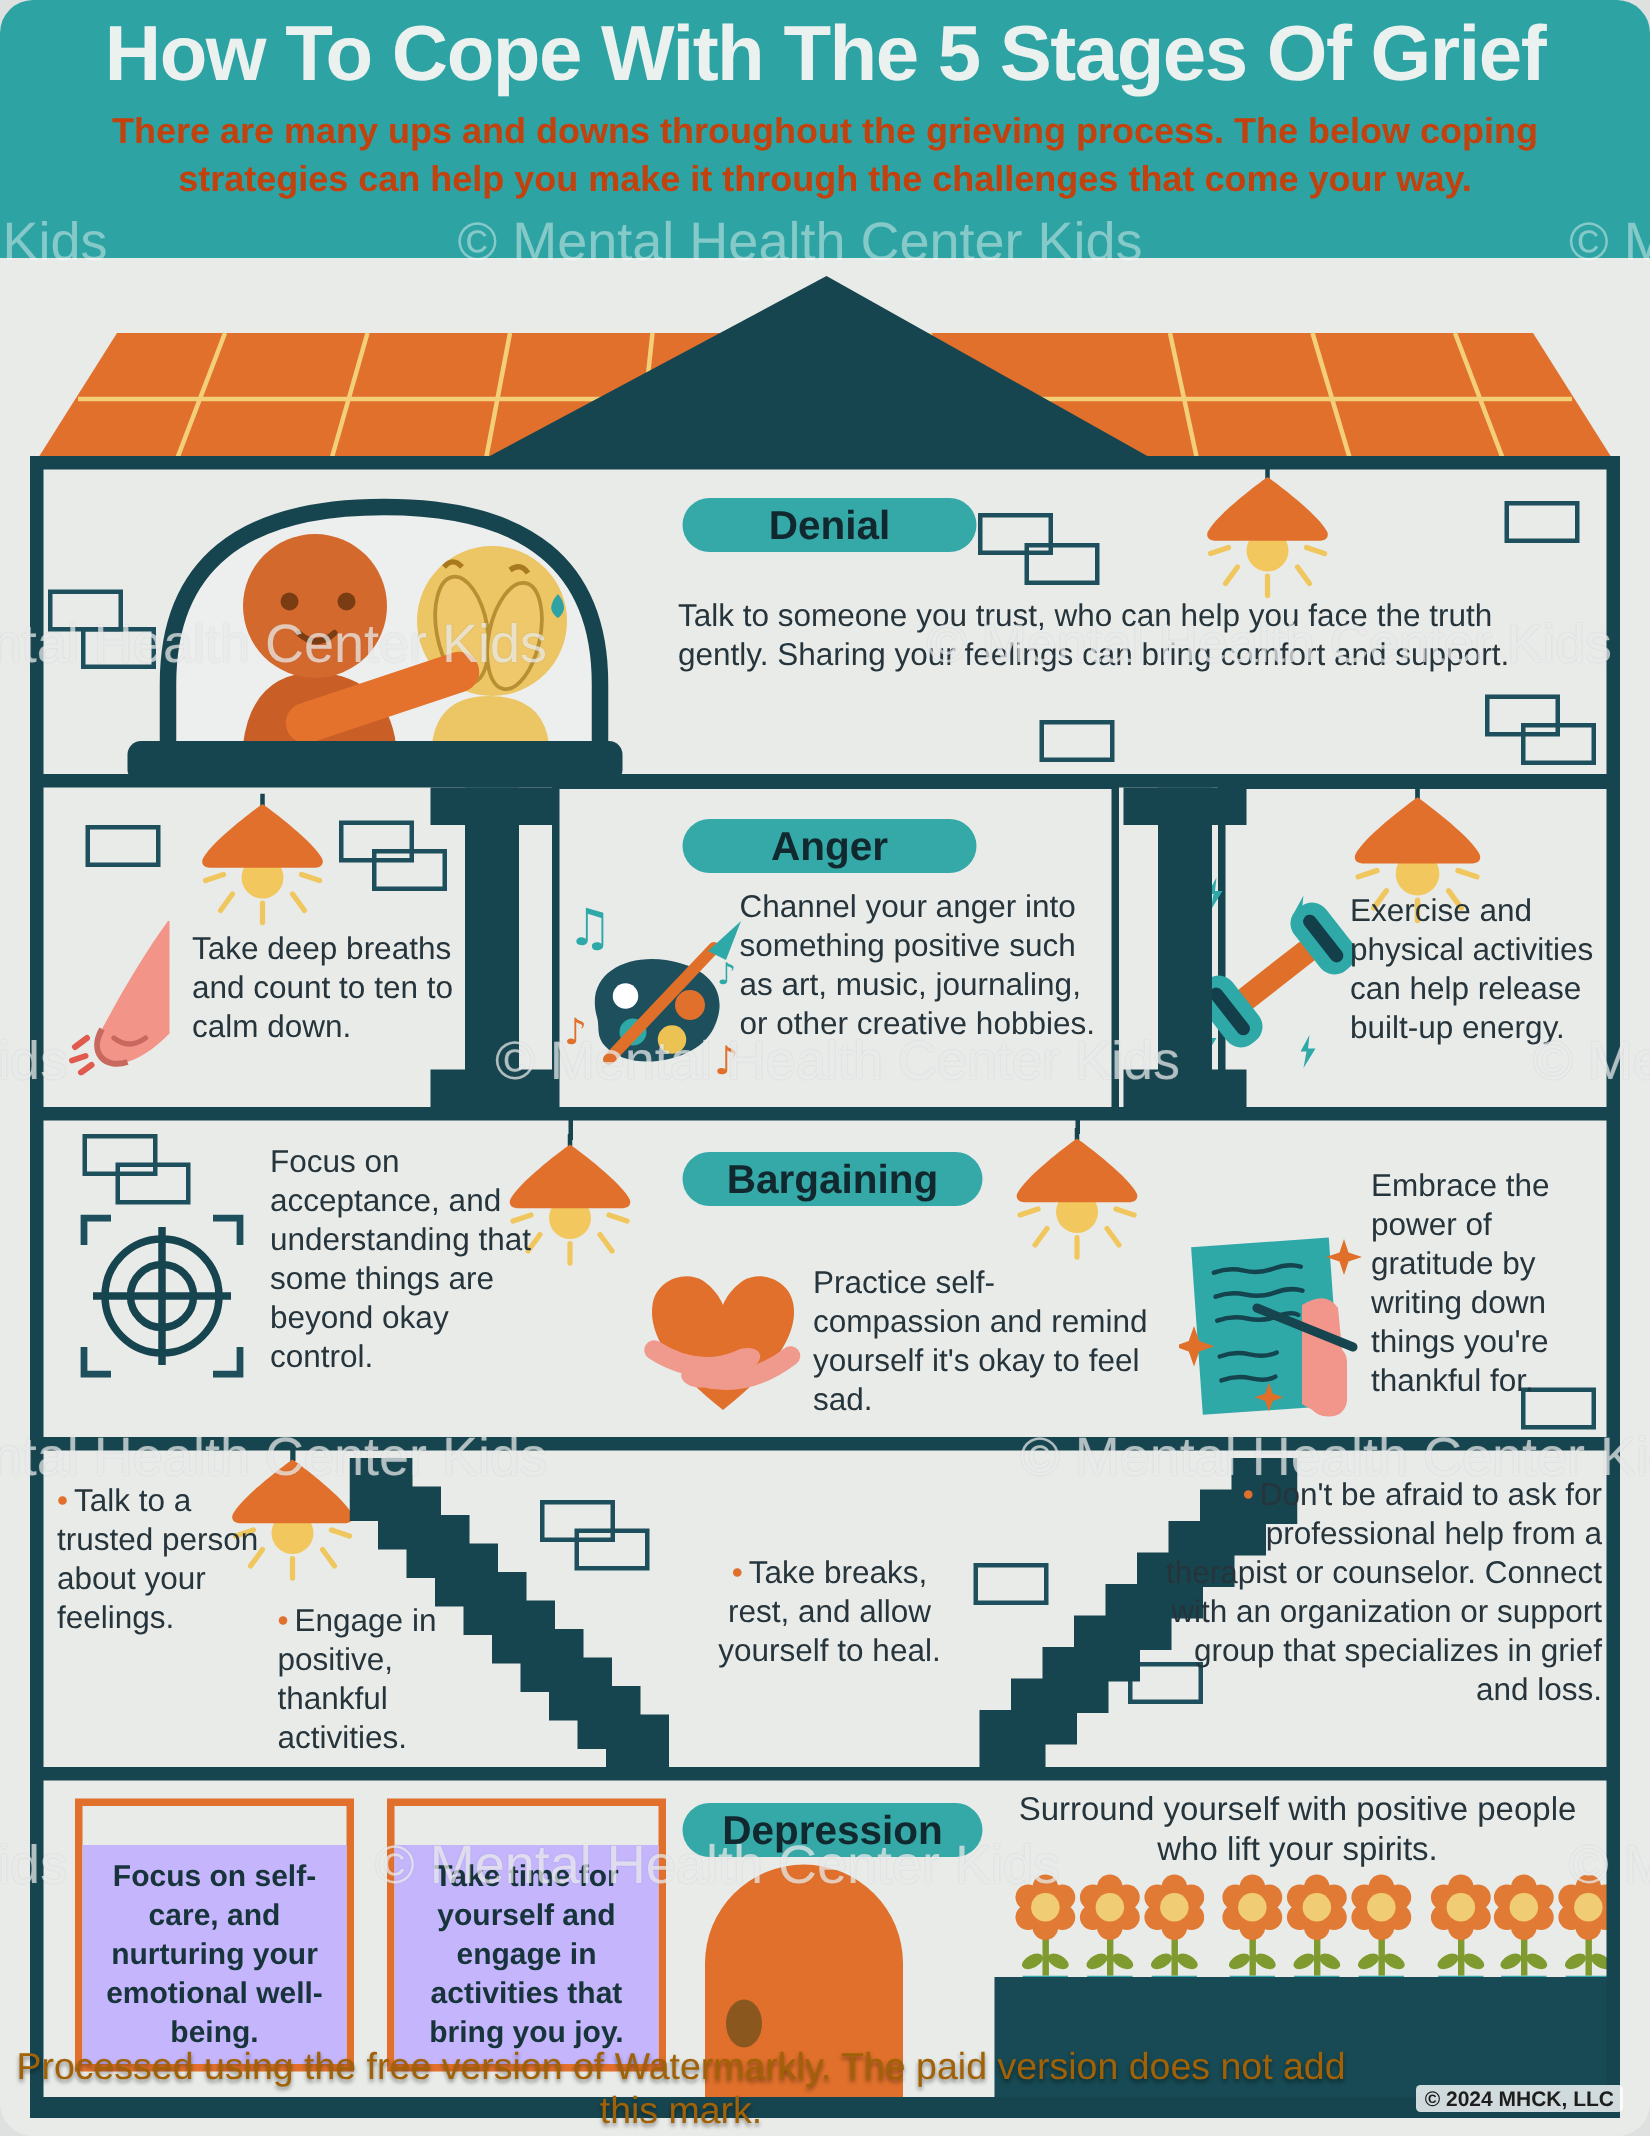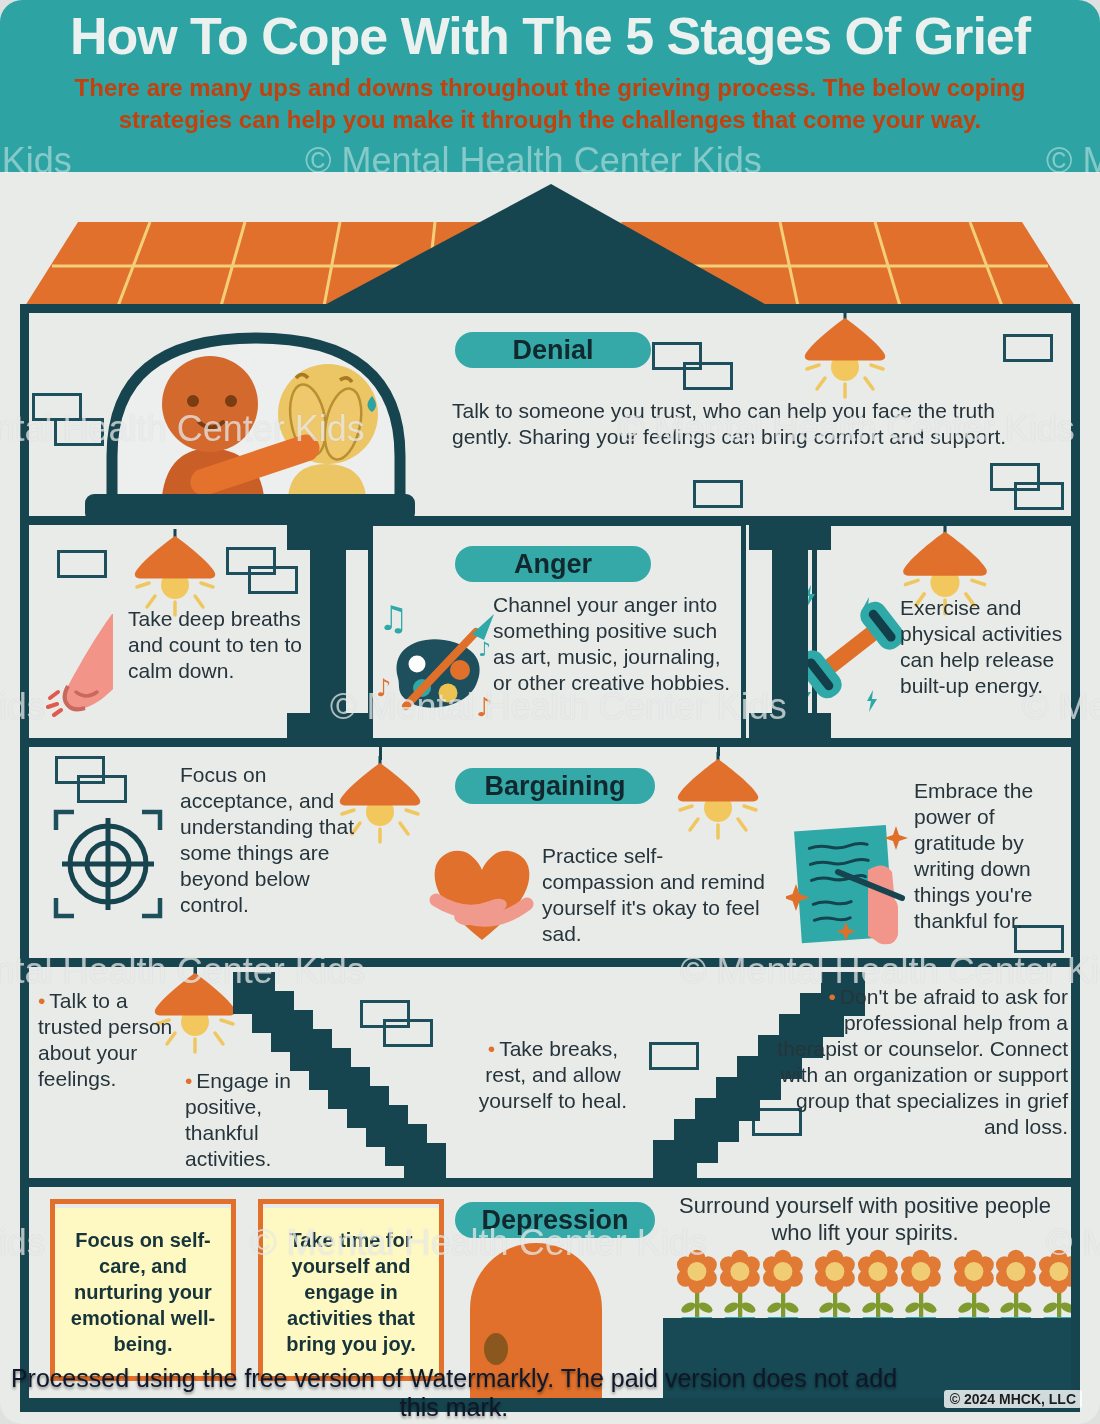--- a/index.html
+++ b/index.html
@@ -11,21 +11,21 @@
   #header{position:absolute;left:0;top:0;width:1100px;height:172px;background:#2da3a3;}
   #title{position:absolute;left:0;top:6px;width:1100px;text-align:center;color:#eaf1ef;
          font-size:52px;font-weight:800;letter-spacing:-1px;}
   #subtitle{position:absolute;left:30px;top:72px;width:1040px;text-align:center;color:#c2410c;
             font-size:24px;font-weight:700;line-height:1.32;}
 
   
   .wm{position:absolute;font-size:36px;color:rgba(255,255,255,0.42);white-space:nowrap;
       font-weight:400;pointer-events:none;z-index:50;}
   .wm.on-gray{color:rgba(255,255,255,0.62);text-shadow:0 0 1px rgba(120,130,128,0.35);}
-  #footer-note{position:absolute;left:0;top:1364px;width:908px;text-align:center;color:#0f172a;
+  #footer-note{position:absolute;left:0;top:1364px;width:908px;text-align:center;color:#a16207;
       font-size:25px;font-weight:400;text-shadow:0 2px 3px rgba(0,0,0,0.45);z-index:60;}
   #copyright{position:absolute;right:18px;top:1390px;font-size:14px;color:#1d1d1d;z-index:61;
       background:rgba(255,255,255,0.8);padding:1px 6px;border-radius:3px;font-weight:700;}
 
   
   .wall{position:absolute;background:#17454f;z-index:20;}
   .divider{position:absolute;left:20px;width:1060px;height:9px;background:#17454f;z-index:18;}
   .panel{position:absolute;border:5px solid #17454f;background:#e9ebe9;z-index:5;}
   .pillar-shaft{position:absolute;width:36px;background:#17454f;z-index:19;}
   .pillar-cap{position:absolute;width:82px;height:25px;background:#17454f;z-index:19;}
@@ -37,23 +37,23 @@
 
   .body-text{position:absolute;font-size:21px;line-height:1.24;color:#26343b;z-index:12;}
   .bullet{color:#e0702b;margin-right:4px;font-size:21px;}
 
   .lamp{position:absolute;width:100px;height:90px;z-index:6;}
   .cord{position:absolute;width:3px;background:#17454f;z-index:6;}
 
   .window-box{position:absolute;width:176px;height:172px;border:5px solid #e0702b;z-index:12;
               display:flex;flex-direction:column;}
   .window-box .pane{height:44px;}
-  .window-box .boxtext{flex:1;background:#fef9c3;color:#17343b;font-size:20px;font-weight:700;
+  .window-box .boxtext{flex:1;background:#c4b5fd;color:#17343b;font-size:20px;font-weight:700;
         display:flex;align-items:center;justify-content:center;text-align:center;
-        line-height:1.3;padding:19px 6px;}
+        line-height:1.3;padding:8px 6px;}
 
   #door{position:absolute;left:470px;top:1243px;width:132px;height:157px;background:#e0702b;
         border-radius:66px 66px 0 0;z-index:12;}
   #door-knob{position:absolute;left:14px;top:90px;width:24px;height:32px;background:#8a571f;
         border-radius:50%;}
   #planter{position:absolute;left:663px;top:1318px;width:415px;height:82px;background:#174a54;z-index:13;}
   #flower-row{position:absolute;left:676px;top:1248px;width:404px;height:104px;display:flex;
         z-index:12;gap:1px;}
   #flower-row svg{width:44px;height:104px;}
   #flower-row svg:nth-child(4){margin-left:10px;}
@@ -192,21 +192,21 @@
   <svg class="abs" style="left:46px;top:612px;z-index:6" width="80" height="105" viewBox="0 0 80 105">
     <path d="M66,2 C50,24 36,48 22,74 C13,90 24,101 39,96 C51,92 60,84 67,77 L67,2 Z" fill="#f29488"></path>
     <path d="M22,74 C13,90 24,101 39,96" fill="none" stroke="#c9685f" stroke-width="4"></path>
     <path d="M30,80 Q40,88 51,80" stroke="#c9685f" stroke-width="3.5" fill="none" stroke-linecap="round"></path>
     <g stroke="#e05a4d" stroke-width="4" stroke-linecap="round">
       <line x1="4" y1="86" x2="12" y2="80"></line>
         <line x1="2" y1="95" x2="11" y2="92"></line>
         <line x1="8" y1="103" x2="15" y2="98"></line>
     </g>
   </svg>
-  <div class="body-text" style="left:128px;top:606px;width:190px">Take deep breaths and count to ten to calm down.</div>
+  <div class="body-text" style="left:128px;top:620px;width:190px">Take deep breaths and count to ten to calm down.</div>
 
   <div class="pill" style="left:455px;top:546px;width:196px;height:36px">
       <span>Anger</span>
     </div>
 
   <svg class="abs" style="left:376px;top:588px;z-index:6" width="122" height="135" viewBox="0 0 122 135">
     <path d="M22,90 C14,62 40,48 68,52 C100,57 110,76 100,97 C89,121 44,127 28,110 C21,103 24,97 22,90 Z" fill="#1d4f5c"></path>
     <circle cx="41" cy="76" r="8.5" fill="#ffffff"></circle>
     <circle cx="84" cy="82" r="10" fill="#e0702b"></circle>
     <circle cx="72" cy="105" r="9.5" fill="#ecc353"></circle>
@@ -246,21 +246,21 @@
       <line x1="56" y1="10" x2="56" y2="102"></line>
       <line x1="10" y1="56" x2="102" y2="56"></line>
     </g>
     <g stroke="#1d4f5c" stroke-width="4.5" fill="none">
       <path d="M4,22 L4,4 L22,4"></path>
         <path d="M90,4 L108,4 L108,22"></path>
       <path d="M108,90 L108,108 L90,108"></path>
         <path d="M22,108 L4,108 L4,90"></path>
     </g>
   </svg>
-  <div class="body-text" style="left:180px;top:762px;width:192px">Focus on acceptance, and understanding that some things are beyond below control.</div>
+  <div class="body-text" style="left:180px;top:762px;width:192px">Focus on acceptance, and understanding that some things are beyond okay control.</div>
 
   <div class="cord" style="left:379px;top:742px;height:18px"></div>
   <svg class="lamp" style="left:330px;top:756px">
       <use href="#lamp-sym"></use>
     </svg>
   <div class="cord" style="left:717px;top:742px;height:14px"></div>
   <svg class="lamp" style="left:668px;top:752px">
       <use href="#lamp-sym"></use>
     </svg>
 

